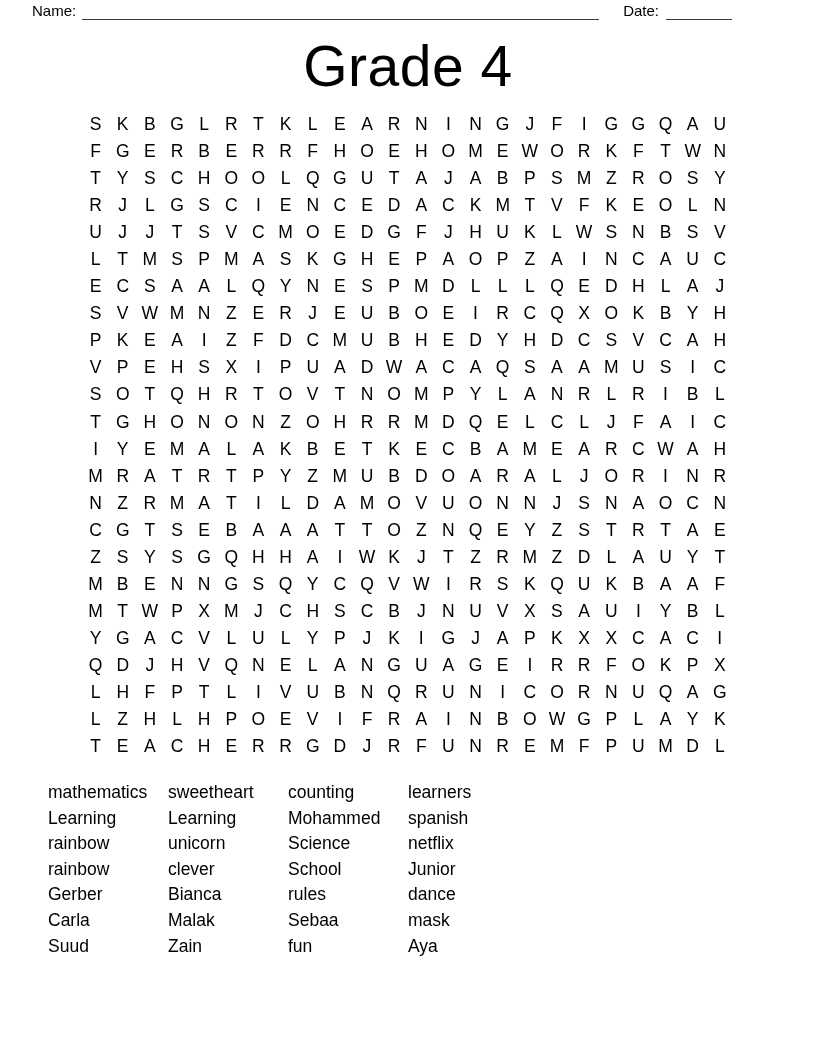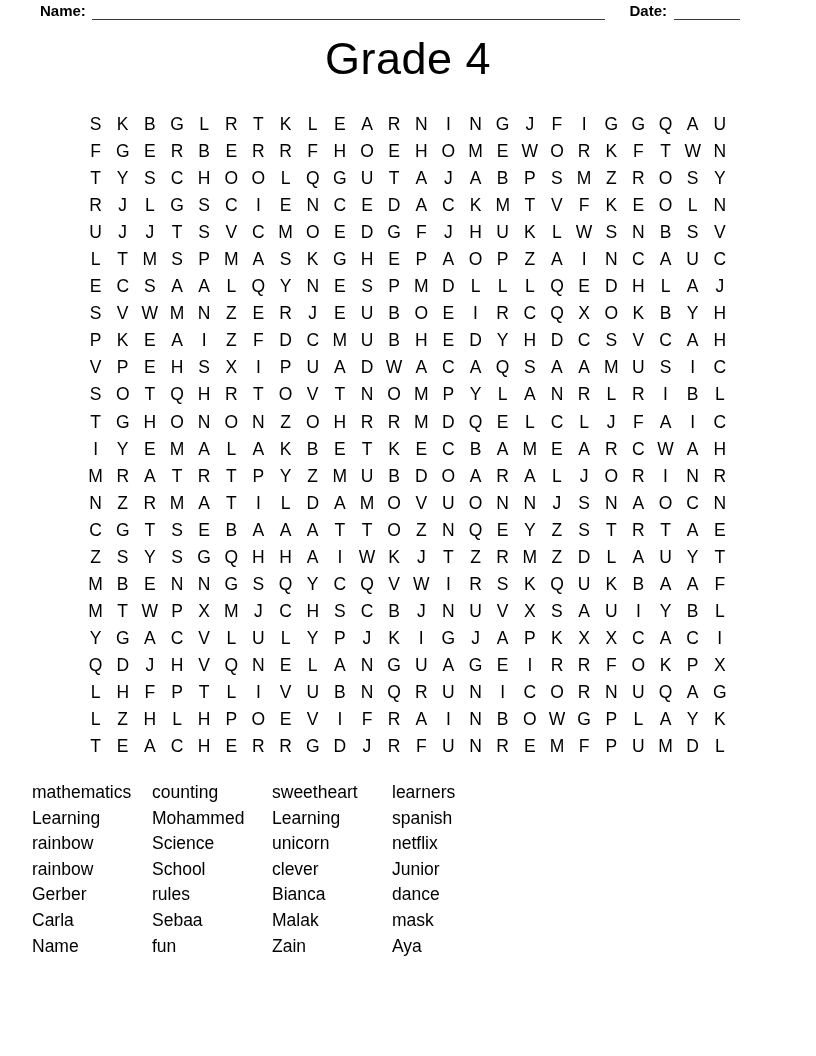--- a/index.html
+++ b/index.html
@@ -12,27 +12,26 @@
     width: 816px;
     height: 1056px;
     background: #ffffff;
     color: #000000;
     font-family: "Liberation Sans", sans-serif;
     overflow: hidden;
   }
   .header {
     position: absolute;
     top: 2px;
-    left: 40px;
+    left: 32px;
     width: 700px;
     display: flex;
     align-items: flex-end;
     font-size: 15px;
     line-height: 18px;
-    font-weight: bold;
   }
   .hdr-label {
     flex: 0 0 auto;
     white-space: nowrap;
   }
   .blank-line {
     border-bottom: 1.5px solid #3a3a3a;
     height: 16px;
     box-sizing: border-box;
   }
@@ -46,21 +45,21 @@
   .date-line {
     flex: 0 0 66px;
     margin-left: 7px;
   }
   .title {
     position: absolute;
     top: 33px;
     left: 0;
     width: 100%;
     text-align: center;
-    font-size: 45px;
+    font-size: 57px;
     font-weight: 500;
     letter-spacing: 0.5px;
   }
   .wsgrid {
     position: absolute;
     top: 111px;
     left: 82px;
     display: grid;
     grid-template-columns: repeat(24, 27.15px);
     grid-auto-rows: 27.05px;
@@ -68,21 +67,21 @@
   .cell {
     display: flex;
     align-items: center;
     justify-content: center;
     font-size: 17.5px;
     font-weight: 500;
   }
   .words {
     position: absolute;
     top: 780px;
-    left: 32px;
+    left: 48px;
     display: flex;
   }
   .word-col {
     width: 120px;
     flex: 0 0 auto;
   }
   .word-item {
     font-size: 17.5px;
     line-height: 25.6px;
     white-space: nowrap;
@@ -682,39 +681,39 @@
     </div>
 
   <div class="words">
       <div class="word-col">
         <div class="word-item">mathematics</div>
         <div class="word-item">Learning</div>
         <div class="word-item">rainbow</div>
         <div class="word-item">rainbow</div>
         <div class="word-item">Gerber</div>
         <div class="word-item">Carla</div>
-        <div class="word-item">Name</div>
+        <div class="word-item">Suud</div>
+      </div>
+      <div class="word-col">
+        <div class="word-item">sweetheart</div>
+        <div class="word-item">Learning</div>
+        <div class="word-item">unicorn</div>
+        <div class="word-item">clever</div>
+        <div class="word-item">Bianca</div>
+        <div class="word-item">Malak</div>
+        <div class="word-item">Zain</div>
       </div>
       <div class="word-col">
         <div class="word-item">counting</div>
         <div class="word-item">Mohammed</div>
         <div class="word-item">Science</div>
         <div class="word-item">School</div>
         <div class="word-item">rules</div>
         <div class="word-item">Sebaa</div>
         <div class="word-item">fun</div>
-      </div>
-      <div class="word-col">
-        <div class="word-item">sweetheart</div>
-        <div class="word-item">Learning</div>
-        <div class="word-item">unicorn</div>
-        <div class="word-item">clever</div>
-        <div class="word-item">Bianca</div>
-        <div class="word-item">Malak</div>
-        <div class="word-item">Zain</div>
       </div>
       <div class="word-col">
         <div class="word-item">learners</div>
         <div class="word-item">spanish</div>
         <div class="word-item">netflix</div>
         <div class="word-item">Junior</div>
         <div class="word-item">dance</div>
         <div class="word-item">mask</div>
         <div class="word-item">Aya</div>
       </div>

